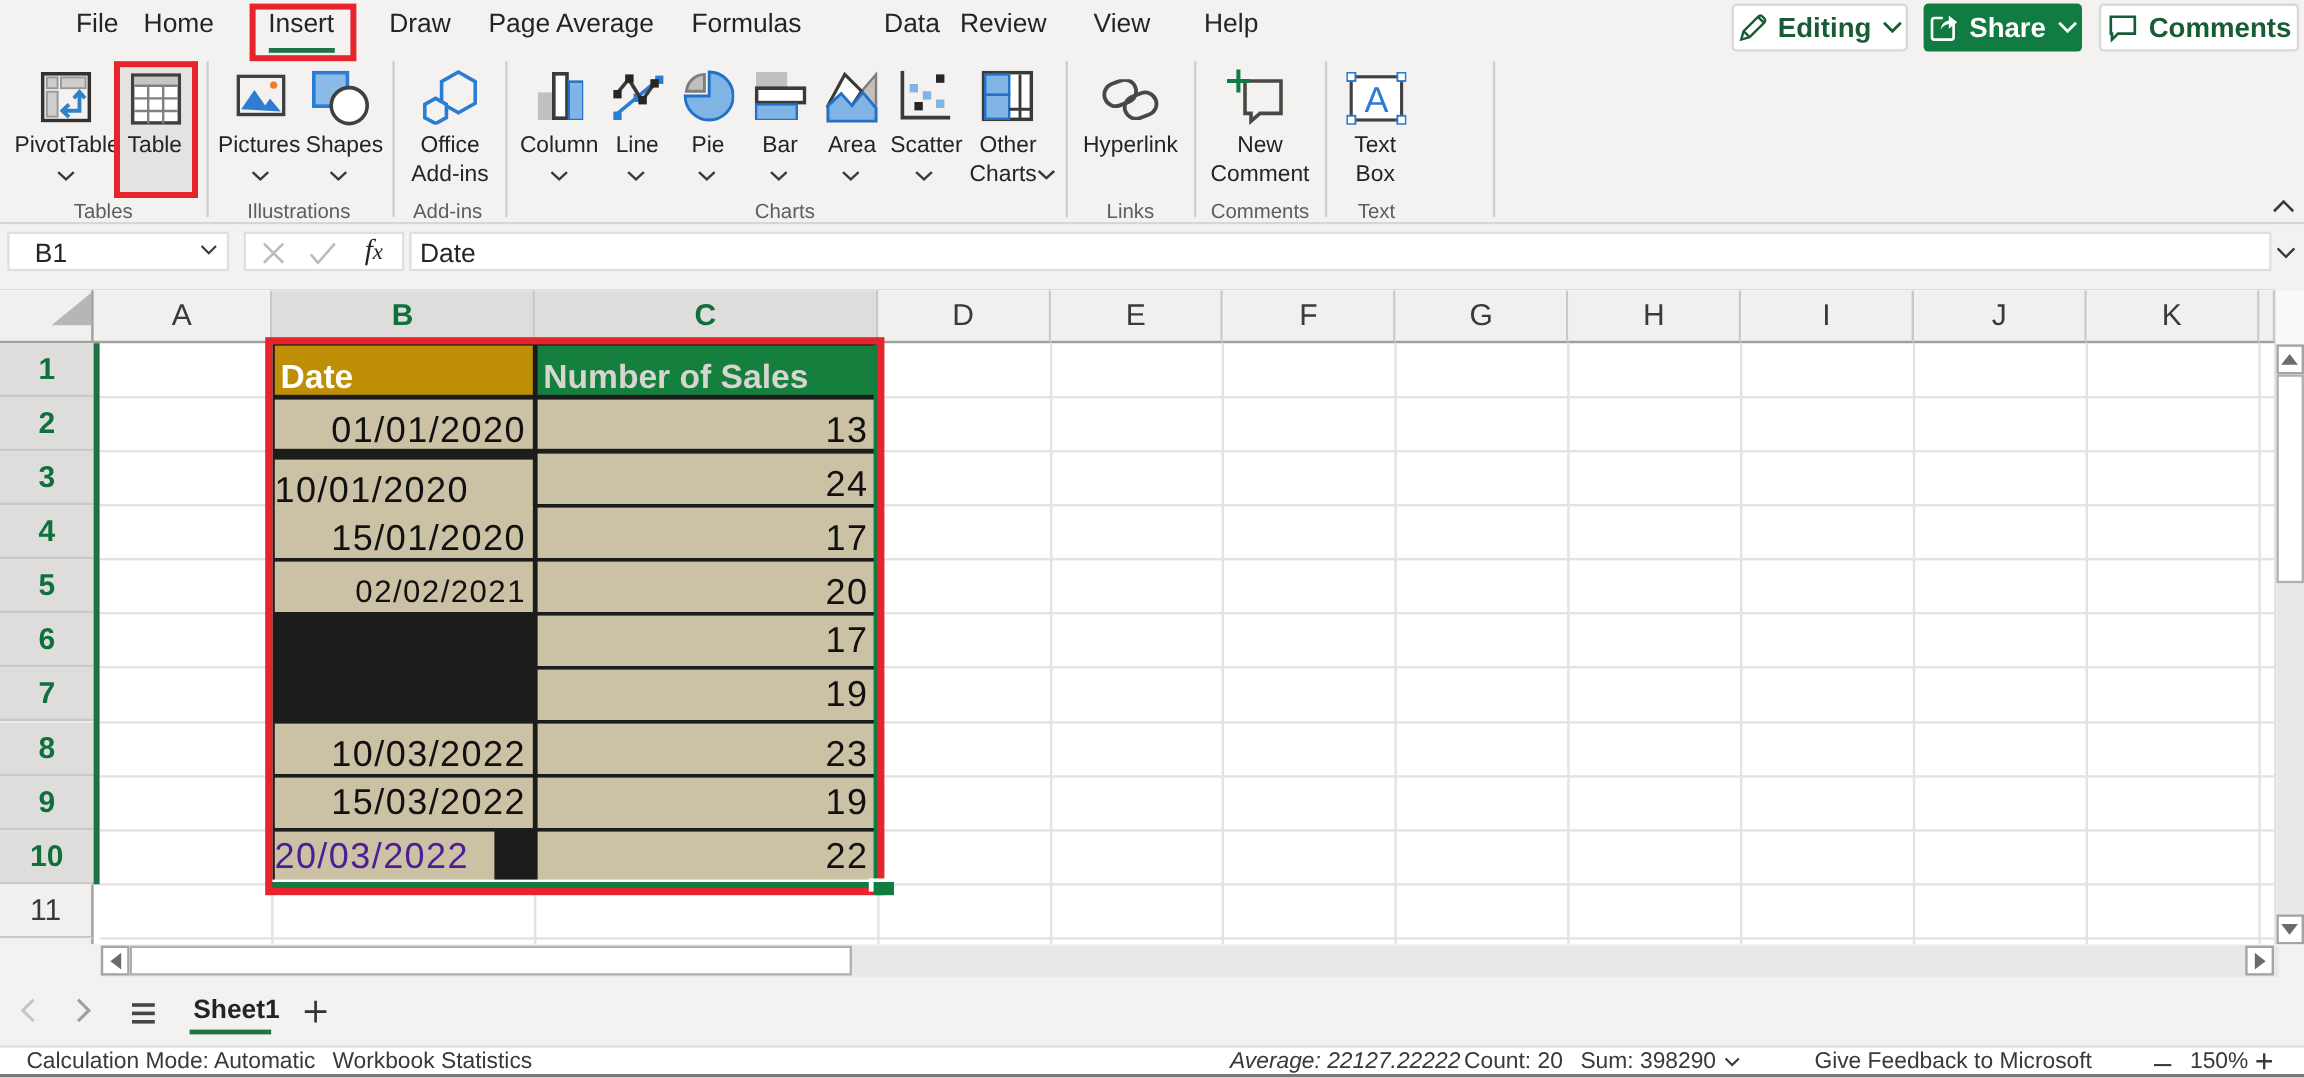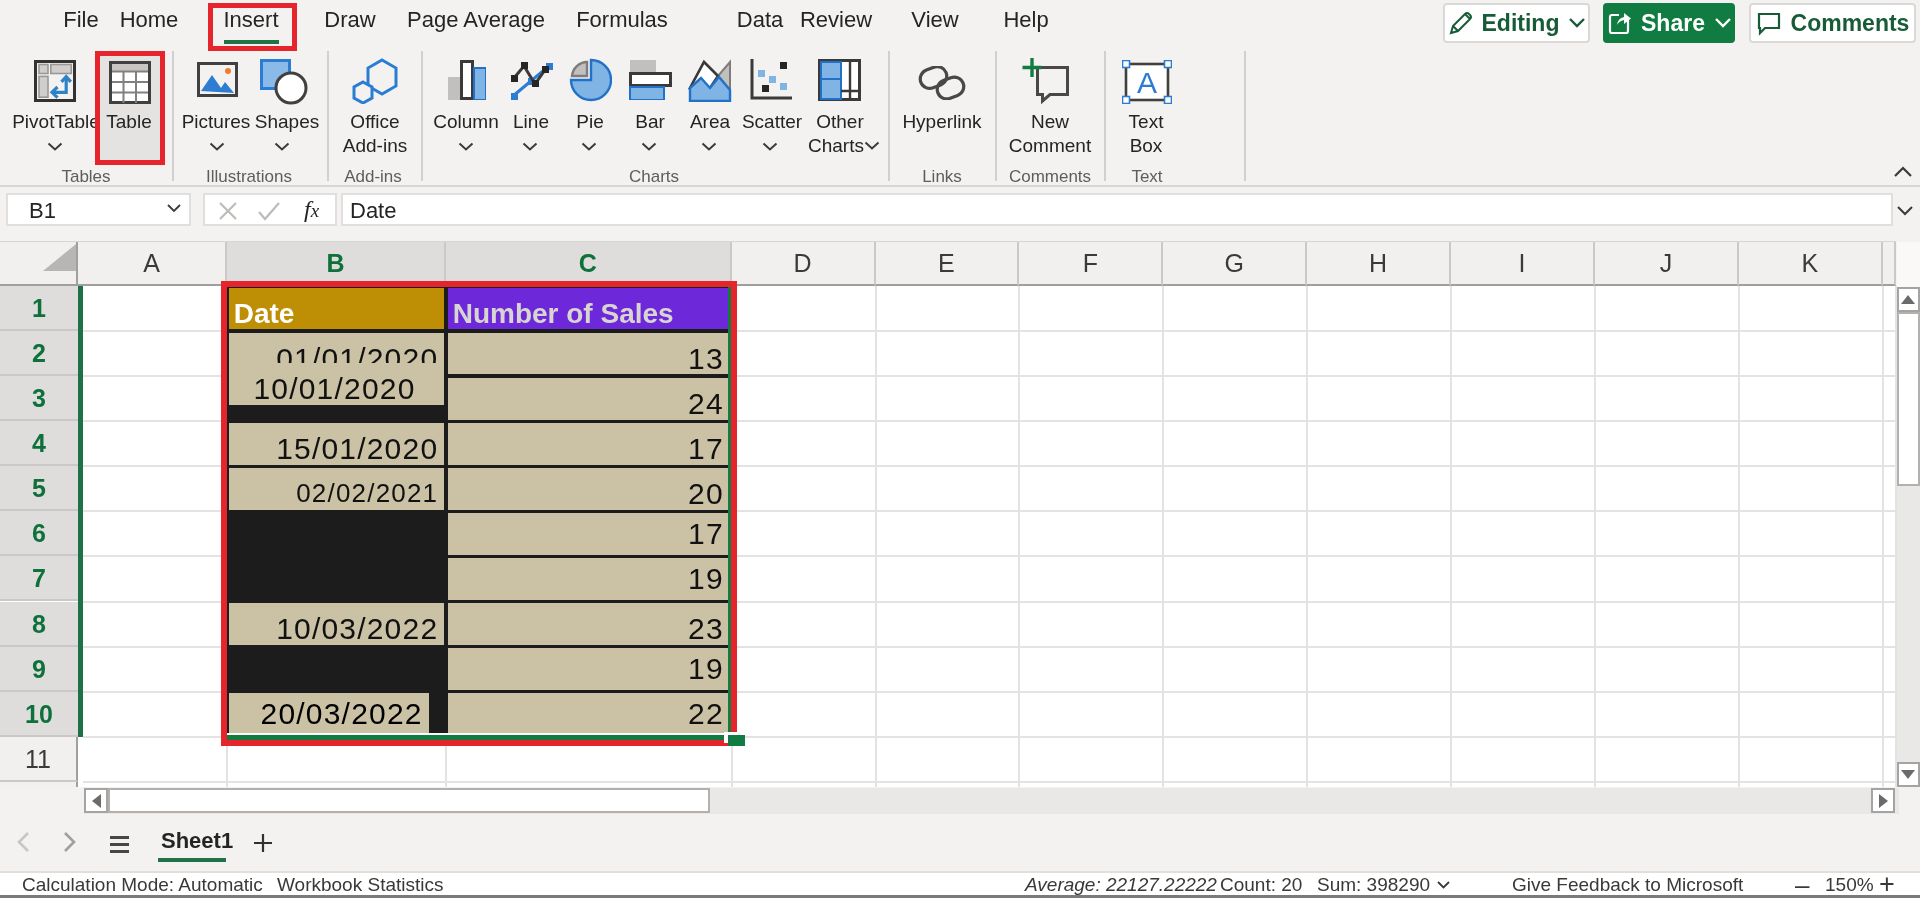--- a/index.html
+++ b/index.html
@@ -358,35 +358,36 @@
 <div class="hline" style="left:83px; top:223.3px; width:1813px;"></div>
 <div class="hline" style="left:83px; top:268.3px; width:1813px;"></div>
 <div class="hline" style="left:83px; top:313.4px; width:1813px;"></div>
 <div class="hline" style="left:83px; top:358.5px; width:1813px;"></div>
 <div class="hline" style="left:83px; top:403.5px; width:1813px;"></div>
 <div class="hline" style="left:83px; top:448.6px; width:1813px;"></div>
 <div class="hline" style="left:83px; top:493.7px; width:1813px;"></div>
 <div class="hline" style="left:83px; top:538.7px; width:1813px;"></div>
 <div class="abs" style="left:227px; top:44px; width:504.5px; height:450.7px; background:#1C1C1C;"></div>
 <div class="tcell" style="left:228.7px; top:45.7px; width:215.6px; height:41.6px; background:#BE8E05; color:#fff; font-weight:700; line-height:51.6px; padding-left:5px;">Date</div>
-<div class="tcell" style="left:447.7px; top:45.7px; width:282.1px; height:41.6px; background:#6d28d9; color:#D8D5D1; font-weight:700; line-height:51.6px; padding-left:5px;">Number of Sales</div>
+<div class="tcell" style="left:447.7px; top:45.7px; width:282.1px; height:41.6px; background:#15803d; color:#D8D5D1; font-weight:700; line-height:51.6px; padding-left:5px;">Number of Sales</div>
 <div class="tcell" style="left:228.7px; top:90.7px; width:215.6px; height:41.6px; background:#CBC1A4; color:#111; line-height:51.6px; text-align:right; padding-right:6px; font-size:30px; letter-spacing:1.2px;">01/01/2020</div>
 <div class="tcell" style="left:447.7px; top:90.7px; width:282.1px; height:41.6px; background:#CBC1A4; color:#111; line-height:51.6px; text-align:right; padding-right:6px; font-size:30px; letter-spacing:1.2px;">13</div>
-<div class="tcell" style="left:228.7px; top:121px; width:215.6px; height:41.9px; background:#CBC1A4; color:#111; line-height:51.9px; text-align:center; padding-right:4px; font-size:30px; letter-spacing:1.2px;">10/01/2020</div>
+<div class="tcell" style="left:228.7px; top:141px; width:215.6px; height:41.9px; background:#CBC1A4; color:#111; line-height:51.9px; text-align:left; padding-right:4px; font-size:30px; letter-spacing:1.2px;">10/01/2020</div>
 <div class="tcell" style="left:447.7px; top:135.7px; width:282.1px; height:41.9px; background:#CBC1A4; color:#111; line-height:51.9px; text-align:right; padding-right:6px; font-size:30px; letter-spacing:1.2px;">24</div>
 <div class="tcell" style="left:228.7px; top:181.0px; width:215.6px; height:41.6px; background:#CBC1A4; color:#111; line-height:51.6px; text-align:right; padding-right:6px; font-size:30px; letter-spacing:1.2px;">15/01/2020</div>
 <div class="tcell" style="left:447.7px; top:181.0px; width:282.1px; height:41.6px; background:#CBC1A4; color:#111; line-height:51.6px; text-align:right; padding-right:6px; font-size:30px; letter-spacing:1.2px;">17</div>
 <div class="tcell" style="left:228.7px; top:226.0px; width:215.6px; height:41.6px; background:#CBC1A4; color:#111; line-height:51.6px; text-align:right; padding-right:6px; font-size:26px; letter-spacing:1.2px;">02/02/2021</div>
 <div class="tcell" style="left:447.7px; top:226.0px; width:282.1px; height:41.6px; background:#CBC1A4; color:#111; line-height:51.6px; text-align:right; padding-right:6px; font-size:30px; letter-spacing:1.2px;">20</div>
 <div class="tcell" style="left:447.7px; top:271.0px; width:282.1px; height:41.7px; background:#CBC1A4; color:#111; line-height:41.7px; text-align:right; padding-right:6px; font-size:30px; letter-spacing:1.2px;">17</div>
 <div class="tcell" style="left:447.7px; top:316.1px; width:282.1px; height:41.7px; background:#CBC1A4; color:#111; line-height:41.7px; text-align:right; padding-right:6px; font-size:30px; letter-spacing:1.2px;">19</div>
 <div class="tcell" style="left:228.7px; top:361.2px; width:215.6px; height:41.6px; background:#CBC1A4; color:#111; line-height:51.6px; text-align:right; padding-right:6px; font-size:30px; letter-spacing:1.2px;">10/03/2022</div>
 <div class="tcell" style="left:447.7px; top:361.2px; width:282.1px; height:41.6px; background:#CBC1A4; color:#111; line-height:51.6px; text-align:right; padding-right:6px; font-size:30px; letter-spacing:1.2px;">23</div>
+<div class="tcell" style="left:228.7px; top:406.2px; width:215.6px; height:41.7px; background:#CBC1A4; color:#111; line-height:41.7px; text-align:right; padding-right:6px; font-size:30px; letter-spacing:1.2px;">15/03/2022</div>
 <div class="tcell" style="left:447.7px; top:406.2px; width:282.1px; height:41.7px; background:#CBC1A4; color:#111; line-height:41.7px; text-align:right; padding-right:6px; font-size:30px; letter-spacing:1.2px;">19</div>
-<div class="tcell" style="left:228.7px; top:451.3px; width:200px; height:41.7px; background:#CBC1A4; color:#000000; line-height:41.7px; text-align:right; padding-right:6px; font-size:30px; letter-spacing:1.2px;">20/03/2022</div>
+<div class="tcell" style="left:228.7px; top:451.3px; width:183px; height:41.7px; background:#CBC1A4; color:#4c1d95; line-height:41.7px; text-align:left; padding-right:6px; font-size:30px; letter-spacing:1.2px;">20/03/2022</div>
 <div class="tcell" style="left:447.7px; top:451.3px; width:282.1px; height:41.7px; background:#CBC1A4; color:#111; line-height:41.7px; text-align:right; padding-right:6px; font-size:30px; letter-spacing:1.2px;">22</div>
 <div class="abs" style="left:727.5px; top:45.0px; width:5px; height:453.7px; background:#107C41;"></div>
 <div class="abs" style="left:225.5px; top:493.2px; width:518px; height:6.5px; background:#107C41;"></div>
 <div class="abs" style="left:226.5px; top:491.3px; width:517px; height:2px; background:#fff; z-index:55;"></div>
     <div class="abs" style="left:724px; top:490px; width:20px; height:11.3px; background:#fff; z-index:60;"></div>
     <div class="abs" style="left:727.5px; top:493.4px; width:17px; height:11px; background:#107C41; z-index:61;"></div>
 
 </div>
 <div class="abs" style="left:220.5px; top:280.5px; width:516.5px; height:465.5px; border:6px solid #E5242C; z-index:50;"></div>
 <div class="abs" style="left:0px; top:781.7px; width:78px; height:5.3px; background:#F1F0EF; border-right:2px solid #A19F9D;"></div>

